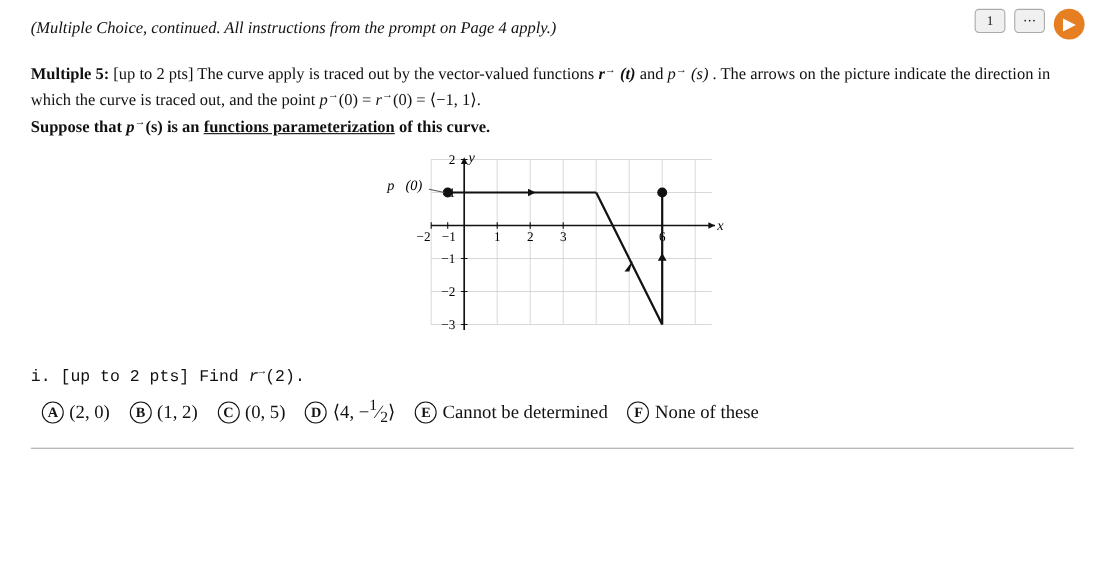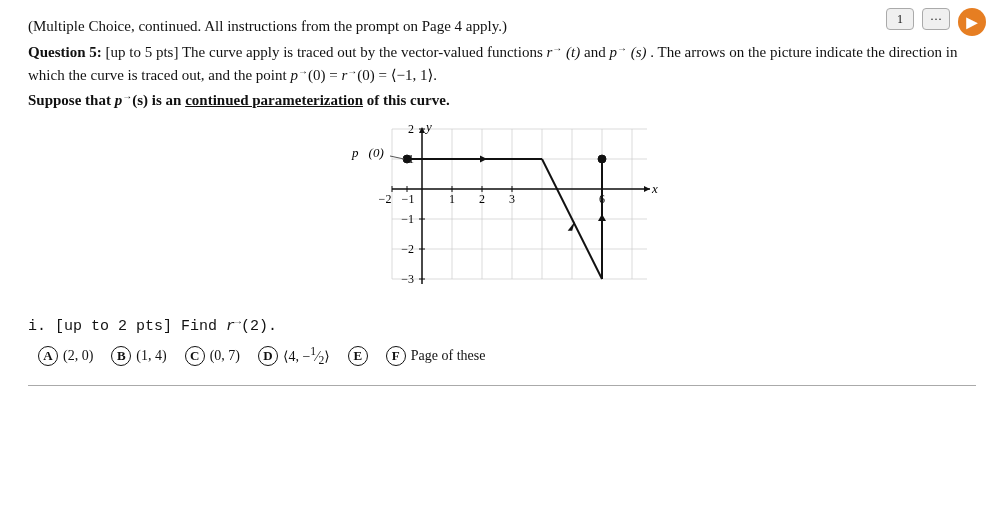--- a/index.html
+++ b/index.html
@@ -39,20 +39,21 @@
       background: #e67e22;
       display: flex;
       align-items: center;
       justify-content: center;
       color: white;
       font-size: 14px;
       font-weight: bold;
       cursor: pointer;
     }
     .intro-italic {
+      font-style: italic;
       margin-bottom: 6px;
       font-size: 15px;
     }
     .question-block {
       margin-bottom: 4px;
       line-height: 1.55;
     }
     .question-block strong {
       font-weight: bold;
     }
@@ -103,21 +104,21 @@
       justify-content: center;
       width: 20px;
       height: 20px;
       border: 1.5px solid #111;
       border-radius: 50%;
       font-size: 13px;
       font-weight: bold;
       flex-shrink: 0;
     }
     .choice-text {
-      font-size: 14px;
+      font-size: 17px;
     }
     .bottom-line {
       border-top: 1.5px solid #aaa;
       margin-top: 18px;
       width: 100%;
     }
   </style>
 </head>
 <body>
 
@@ -129,24 +130,24 @@
     <span>···</span>
   </div>
   <div class="top-btn-circle">
     <span>▶</span>
   </div>
 </div>
 
 <div class="intro-italic">(Multiple Choice, continued. All instructions from the prompt on Page 4 apply.)</div>
 
 <div class="question-block">
-  <strong>Question 5:</strong>
-  <span> [up to 5 pts]</span>
+  <strong>Multiple 5:</strong>
+  <span> [up to 2 pts]</span>
   <span> The curve apply is traced out by the vector-valued functions </span>
-  <span style="font-style:italic; position:relative; display:inline-block; margin-top:0;">
+  <span style="font-style:italic; position:relative; display:inline-block; margin-top:16px;font-weight:bold;">
     <span style="position:relative; display:inline-block;">
       <span style="font-style:italic;">r</span><span style="font-size:10px; position:relative; top:-6px; left:0;">→</span>
     </span>
     <span style="font-style:italic;">(t)</span>
   </span>
   <span> and </span>
   <span style="font-style:italic; position:relative; display:inline-block;">
     <span style="position:relative; display:inline-block;">
       <span style="font-style:italic;">p</span><span style="font-size:10px; position:relative; top:-6px; left:0;">→</span>
     </span>
@@ -159,21 +160,21 @@
     </span>(0) =
     <span style="font-style:italic; position:relative; display:inline-block;">
       <span style="font-style:italic;">r</span><span style="font-size:10px; position:relative; top:-6px; left:0;">→</span>
     </span>(0) = ⟨−1, 1⟩.
   </span>
 </div>
 
 <div class="suppose-line">
   Suppose that <span style="font-style:italic; position:relative; display:inline-block;">
     <span style="font-style:italic;">p</span><span style="font-size:10px; position:relative; top:-6px; left:0;">→</span>
-  </span>(s) is an <span class="underline">continued parameterization</span> of this curve.
+  </span>(s) is an <span class="underline">functions parameterization</span> of this curve.
 </div>
 
 <div class="graph-section">
   <div class="graph-container">
     <svg class="graph" viewBox="0 0 340 185" xmlns="http://www.w3.org/2000/svg">
 
       <line x1="60" y1="10" x2="60" y2="160" stroke="#ccc" stroke-width="0.7"></line>
       <line x1="90" y1="10" x2="90" y2="160" stroke="#ccc" stroke-width="0.7"></line>
       <line x1="120" y1="10" x2="120" y2="160" stroke="#ccc" stroke-width="0.7"></line>
       <line x1="150" y1="10" x2="150" y2="160" stroke="#ccc" stroke-width="0.7"></line>
@@ -266,36 +267,37 @@
 
 <div class="choices-row">
 
   <div class="choice-item">
     <span class="choice-circle">A</span>
     <span class="choice-text">(2, 0)</span>
   </div>
 
   <div class="choice-item">
     <span class="choice-circle">B</span>
-    <span class="choice-text">(1, 4)</span>
+    <span class="choice-text">(1, 2)</span>
   </div>
 
   <div class="choice-item">
     <span class="choice-circle">C</span>
-    <span class="choice-text">(0, 7)</span>
+    <span class="choice-text">(0, 5)</span>
   </div>
 
   <div class="choice-item">
     <span class="choice-circle">D</span>
     <span class="choice-text">⟨4, −<sup>1</sup>⁄<sub>2</sub>⟩</span>
   </div>
 
   <div class="choice-item">
     <span class="choice-circle">E</span>
+    <span class="choice-text">Cannot be determined</span>
   </div>
 
   <div class="choice-item">
     <span class="choice-circle">F</span>
-    <span class="choice-text">Page of these</span>
+    <span class="choice-text">None of these</span>
   </div>
 </div>
 
 <div class="bottom-line"></div>
 
 </body></html>

